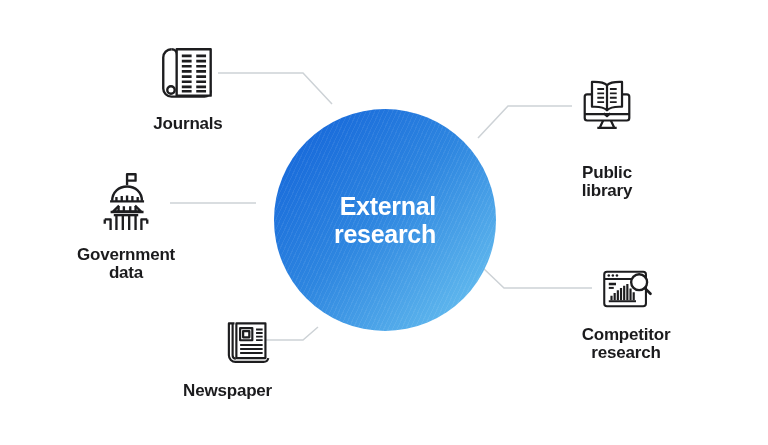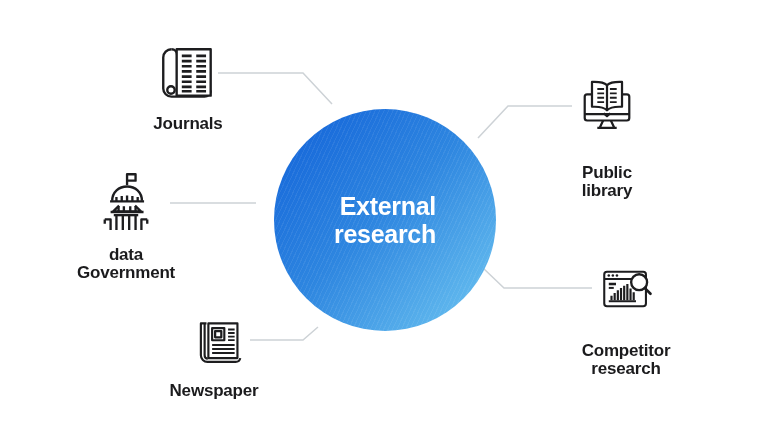--- a/index.html
+++ b/index.html
@@ -31,23 +31,23 @@
 
   
   .node{position:absolute;display:flex;flex-direction:column;align-items:center;}
   .node .icon{display:block;}
   .node .label{
     margin-top:4px;text-align:center;color:#1b1b1d;
     font-weight:700;font-size:17px;line-height:18px;letter-spacing:-0.2px;white-space:nowrap;
   }
   .node-journals{left:128px;top:41px;width:120px;}
   .node-government{left:60px;top:170px;width:132px;}
-  .node-newspaper{left:156px;top:314px;width:116px;}
+  .node-newspaper{left:156px;top:314px;width:116px;align-items:flex-end;}
   .node-library{left:547px;top:74px;width:120px;gap:20px;}
-  .node-competitor{left:568px;top:260px;width:116px;gap:16px;}
+  .node-competitor{left:568px;top:260px;width:116px;}
 </style>
 </head>
 <body>
 
 <div class="canvas">
 
   <svg class="connectors" viewBox="0 0 768 445" fill="none" stroke="#cdd2d6" stroke-width="1.5">
     <polyline points="218,73 303,73 332,104"></polyline>
     <polyline points="170,203 256,203"></polyline>
     <polyline points="250,340 303,340 318,327"></polyline>
@@ -100,22 +100,22 @@
           <path d="M25 34v5 M30 34v5 M36 34v5 M41 34v5"></path>
           <path d="M17.5 39.5h31"></path>
           <path d="M20.5 42.5h23"></path>
           <path d="M23 42.5v14 M29 42.5v14 M35 42.5v14 M41 42.5v14"></path>
           <path d="M12 46.5h5.5v10 M12 46.5v4"></path>
           <path d="M52 46.5h-5.5v10 M52 46.5v4"></path>
         </g>
       </svg>
     </span>
     <div class="label">
+      <div>Government</div>
       <div>data</div>
-      <div>Government</div>
     </div>
   </div>
 
   <div class="node node-newspaper">
     <span class="icon">
       <svg width="60" height="60" viewBox="0 0 64 64">
         <g fill="none" stroke="#1d1d1f" stroke-width="2.3" stroke-linejoin="round">
           <path d="M24 10h-6v34c0 4 3.2 7 7 7h30c2.6 0 4.6-1.6 5-4"></path>
           <path d="M22 10v34c0 2 1.4 3.6 3.4 3.6"></path>
           <rect x="26" y="10" width="31" height="37" fill="#ffffff"></rect>

